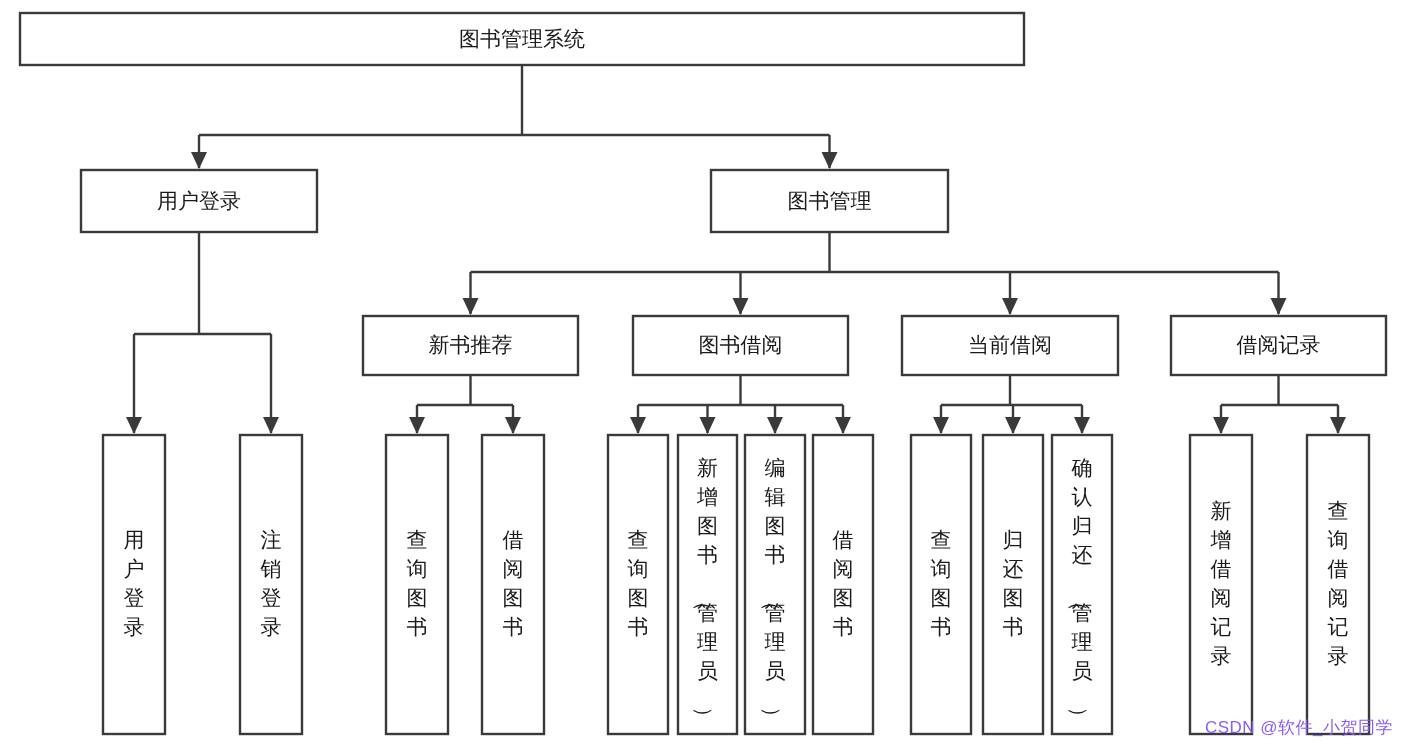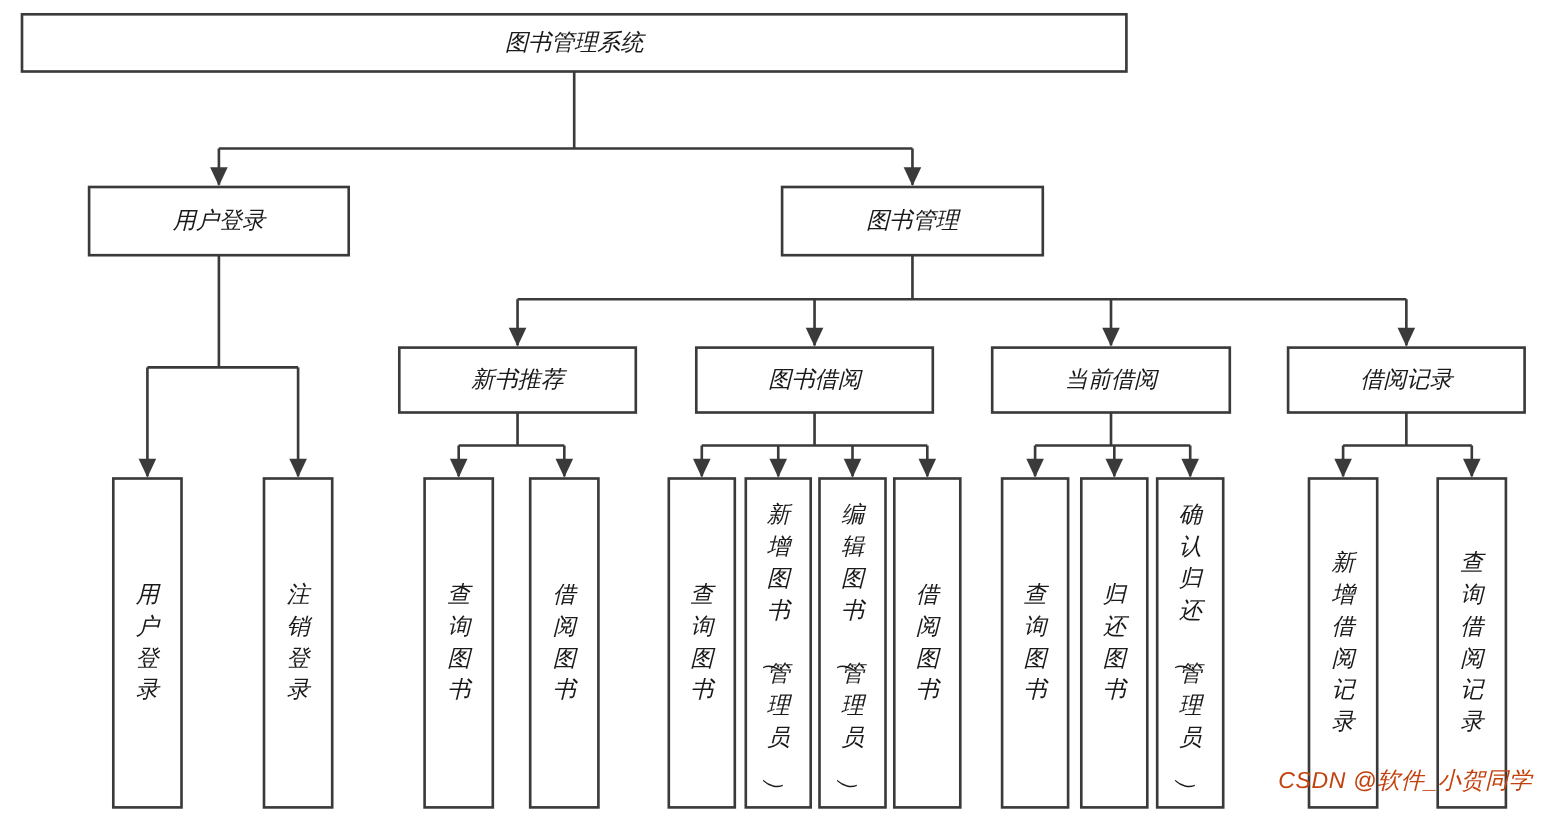--- a/index.html
+++ b/index.html
@@ -12,21 +12,20 @@
     height: 747px;
     font-family: "Liberation Sans", "DejaVu Sans", sans-serif;
     overflow: hidden;
     position: relative;
   }
   #diagram-root {
     position: relative;
     width: 1405px;
     height: 747px;
     background: #ffffff;
-    font-style: italic;
   }
   svg#diagram-svg {
     position: absolute;
     left: 0;
     top: 0;
     width: 1405px;
     height: 747px;
     display: block;
   }
   .node-box {
@@ -53,24 +52,24 @@
   }
   .node-label-v {
     font-family: "Liberation Sans", "DejaVu Sans", sans-serif;
     font-size: 21px;
     fill: #1a1a1a;
     text-anchor: middle;
   }
   .watermark-text {
     position: absolute;
     right: 12px;
-    bottom: 24px;
-    font-family: "Liberation Sans", "DejaVu Sans", sans-serif;
-    font-size: 21px;
-    color: #c2410c;
+    bottom: 8px;
+    font-family: "Liberation Sans", "DejaVu Sans", sans-serif;
+    font-size: 17px;
+    color: #8b5cf6;
     white-space: nowrap;
     letter-spacing: 0.5px;
   }
 </style>
 </head>
 <body>
 
 <div id="diagram-root">
   <svg id="diagram-svg" viewBox="0 0 1405 747" xmlns="http://www.w3.org/2000/svg">
     <g id="connectors-layer">

